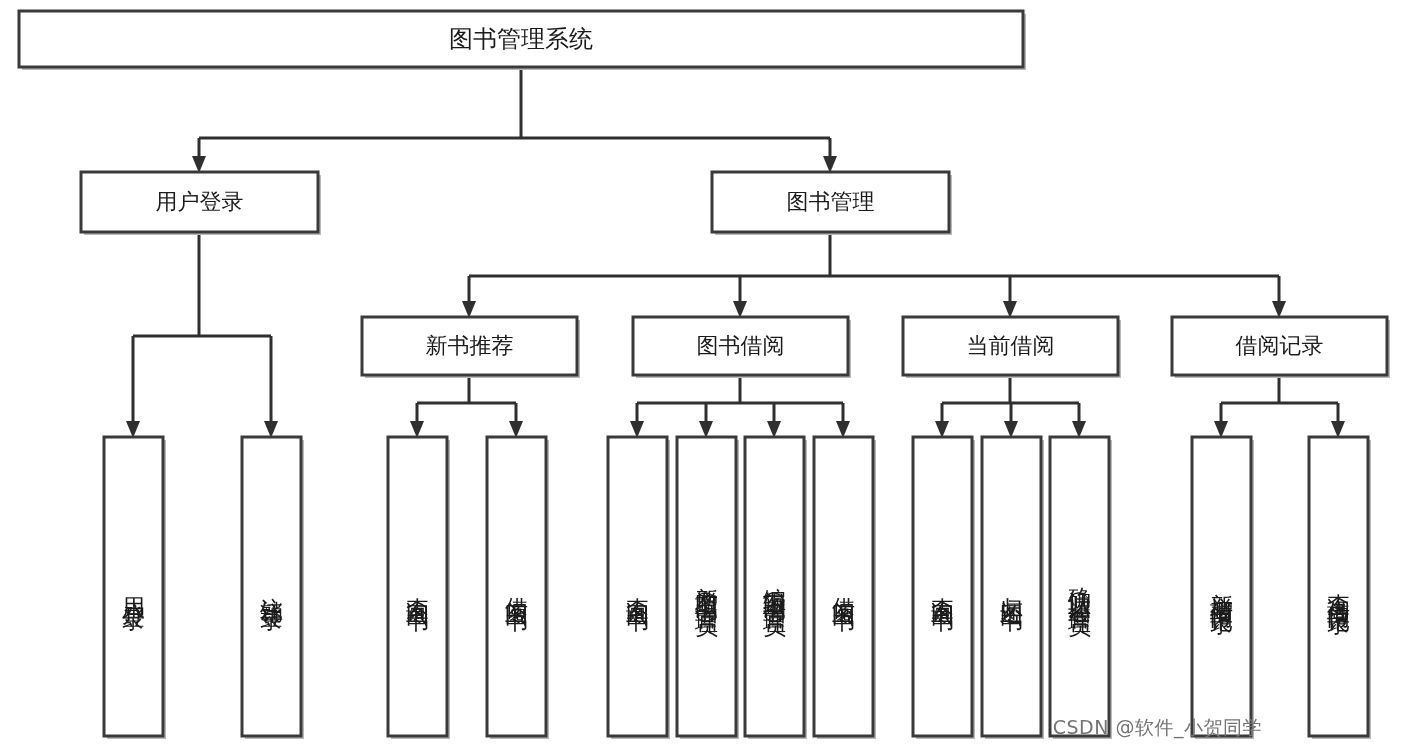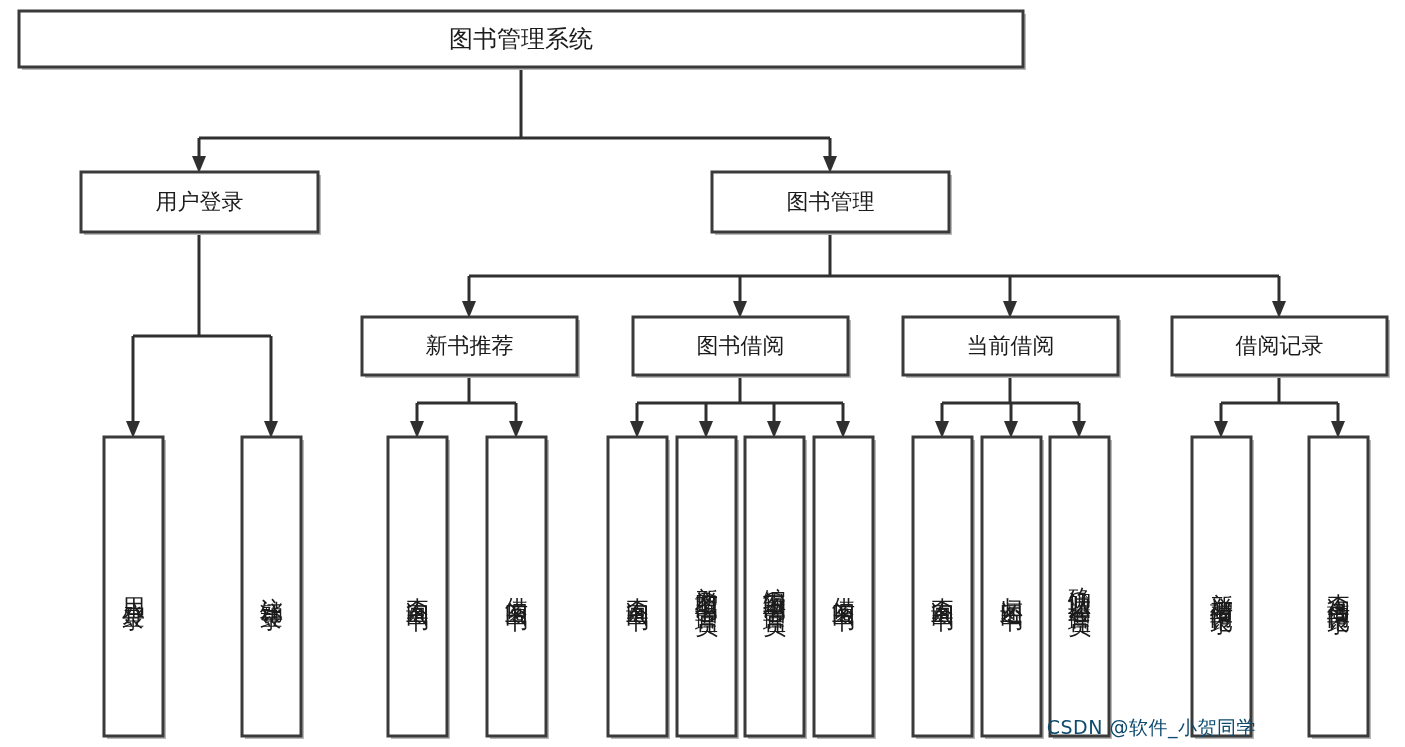--- a/index.html
+++ b/index.html
@@ -69,25 +69,25 @@
     text-orientation: upright;
     font-family: "DejaVu Sans", "Liberation Sans", sans-serif;
     font-size: 23px;
     line-height: 1.08;
     letter-spacing: 4px;
     color: #1b1b1b;
     white-space: nowrap;
   }
   .watermark {
     position: absolute;
-    right: 8px;
+    right: 2px;
     bottom: 6px;
     font-family: "DejaVu Sans", "Liberation Sans", sans-serif;
     font-size: 19px;
-    color: #0c4a6e;
+    color: #737373;
     letter-spacing: 0.5px;
     user-select: none;
   }
 </style>
 </head>
 <body>
 
 <div id="diagram-root">
   <svg class="flow" viewBox="0 0 1405 747" xmlns="http://www.w3.org/2000/svg">
     <g id="connector-layer">

